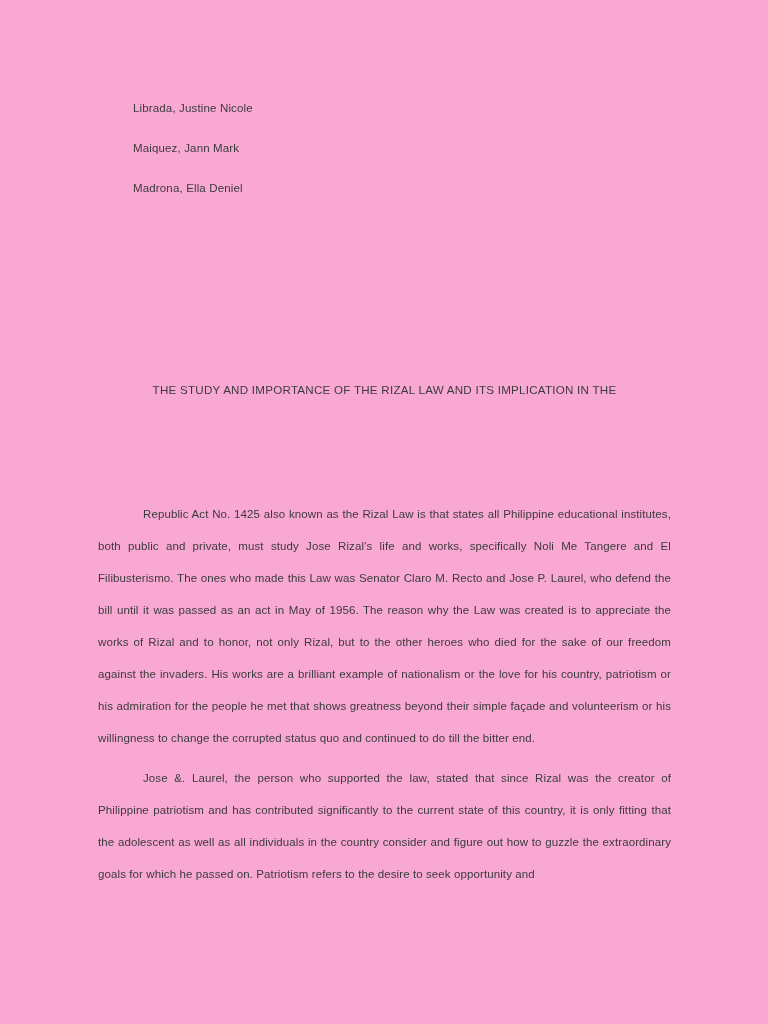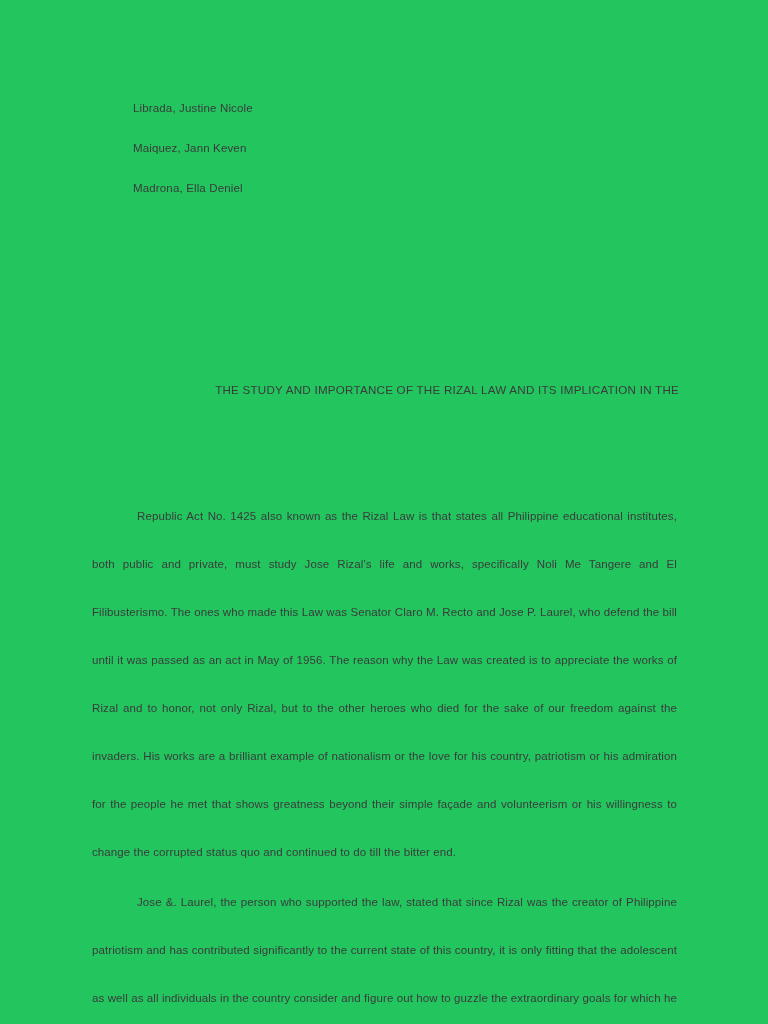--- a/index.html
+++ b/index.html
@@ -5,21 +5,21 @@
   html, body {
     margin: 0;
     padding: 0;
     background: #ffffff;
   }
 
   .page {
     position: relative;
     width: 768px;
     height: 1024px;
-    background: #22c55e;
+    background: #f9a8d4;
     overflow: hidden;
     font-family: "Liberation Sans", sans-serif;
     color: #3b3b3b;
     -webkit-font-smoothing: antialiased;
   }
 
   
   .authors {
     position: absolute;
     left: 133px;
@@ -35,21 +35,21 @@
     letter-spacing: 0.15px;
     white-space: nowrap;
   }
 
   
   .title-block {
     position: absolute;
     left: 90px;
     top: 370px;
     width: 589px;
-    text-align: right;
+    text-align: center;
   }
 
   .title-line {
     font-size: 11.6px;
     line-height: 40px;
     height: 40px;
     letter-spacing: 0.25px;
     color: #3b3b3b;
     white-space: nowrap;
   }
@@ -57,47 +57,47 @@
   
   .body-block {
     position: absolute;
     left: 90px;
     top: 490px;
     width: 589px;
   }
 
   .para {
     font-size: 11.5px;
-    line-height: 48px;
+    line-height: 32px;
     text-align: justify;
     text-justify: inter-word;
     text-indent: 45px;
     color: #3b3b3b;
     letter-spacing: 0.1px;
-    margin: 2px;
+    margin: 8px;
     hyphens: none;
   }
 
   .para + .para {
     margin-top: 0;
   }
 
   
   .para:last-child {
     margin-bottom: 0;
   }
 </style>
 </head>
 <body>
 
 <div class="page">
 
   <div class="authors">
     <div class="author-line">Librada, Justine Nicole</div>
-    <div class="author-line">Maiquez, Jann Keven</div>
+    <div class="author-line">Maiquez, Jann Mark</div>
     <div class="author-line">Madrona, Ella Deniel</div>
   </div>
 
   <div class="title-block">
     <div class="title-line">THE STUDY AND IMPORTANCE OF THE RIZAL LAW AND ITS IMPLICATION IN THE</div>
   </div>
 
   <div class="body-block">
     <p class="para">Republic Act No. 1425 also known as the Rizal Law is that states all Philippine educational institutes, both public and private, must study Jose Rizal’s life and works, specifically Noli Me Tangere and El Filibusterismo. The ones who made this Law was Senator Claro M. Recto and Jose P. Laurel, who defend the bill until it was passed as an act in May of 1956. The reason why the Law was created is to appreciate the works of Rizal and to honor, not only Rizal, but to the other heroes who died for the sake of our freedom against the invaders. His works are a brilliant example of nationalism or the love for his country, patriotism or his admiration for the people he met that shows greatness beyond their simple façade and volunteerism or his willingness to change the corrupted status quo and continued to do till the bitter end.</p>
     <p class="para">Jose &amp;. Laurel, the person who supported the law, stated that since Rizal was the creator of Philippine patriotism and has contributed significantly to the current state of this country, it is only fitting that the adolescent as well as all individuals in the country consider and figure out how to guzzle the extraordinary goals for which he passed on. Patriotism refers to the desire to seek opportunity and</p>

